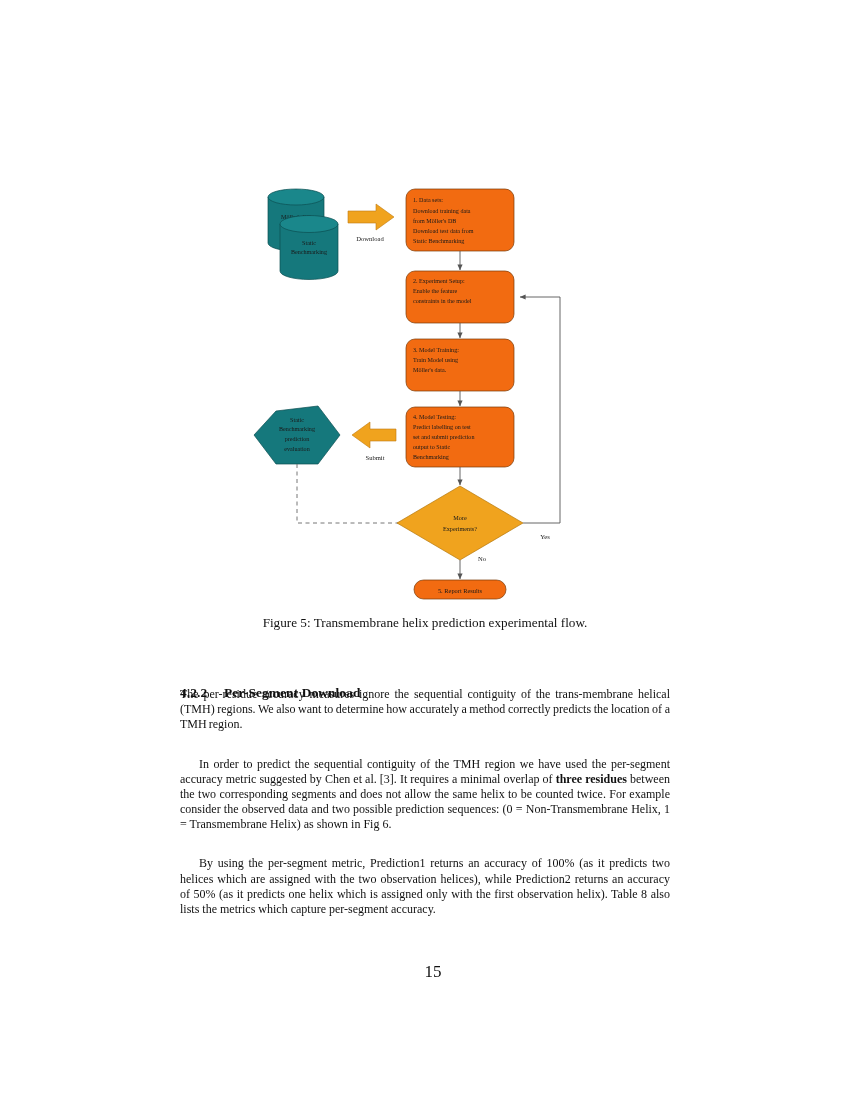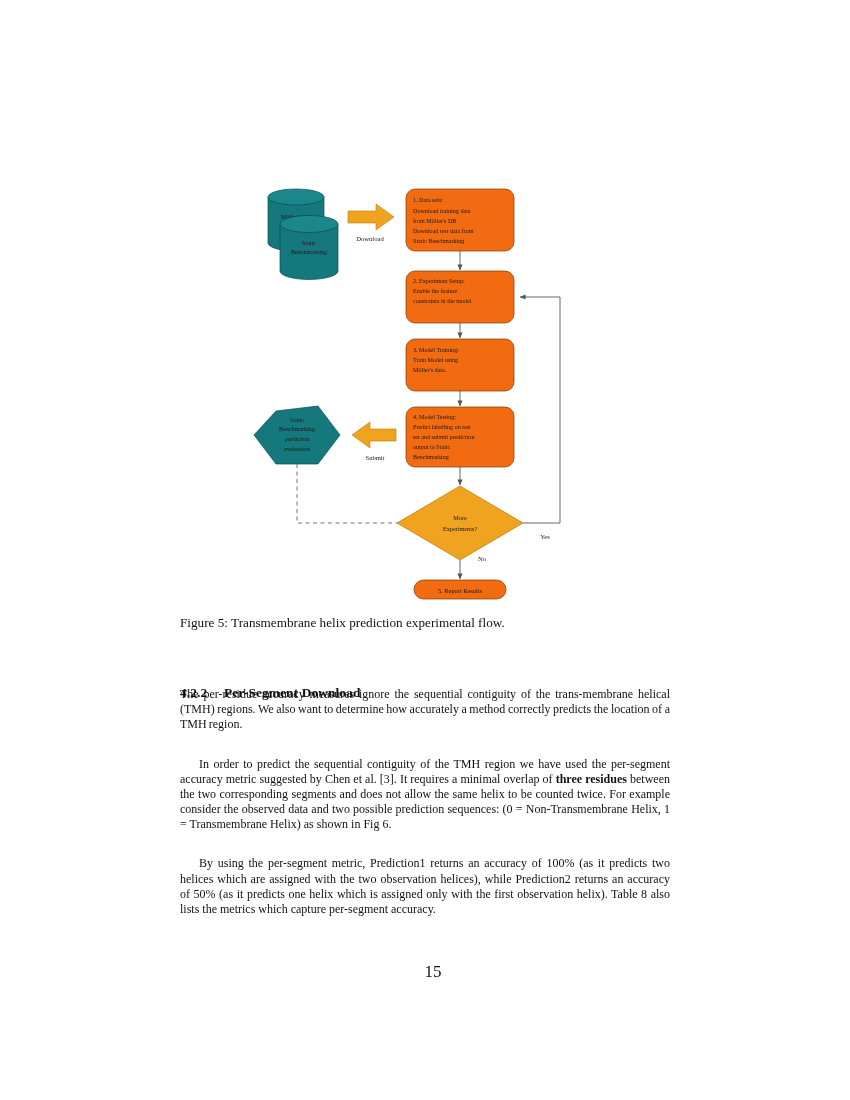--- a/index.html
+++ b/index.html
@@ -65,20 +65,21 @@
     fill: #1a1a1a;
     text-anchor: middle;
   }
 
   
   .caption {
     position: absolute;
     left: 180px;
     top: 614px;
     width: 490px;
+    text-align: center;
     font-size: 13.2px;
     line-height: 1.35;
     color: #111111;
   }
 
   
   .section-heading {
     position: absolute;
     left: 180px;
     top: 658px;

